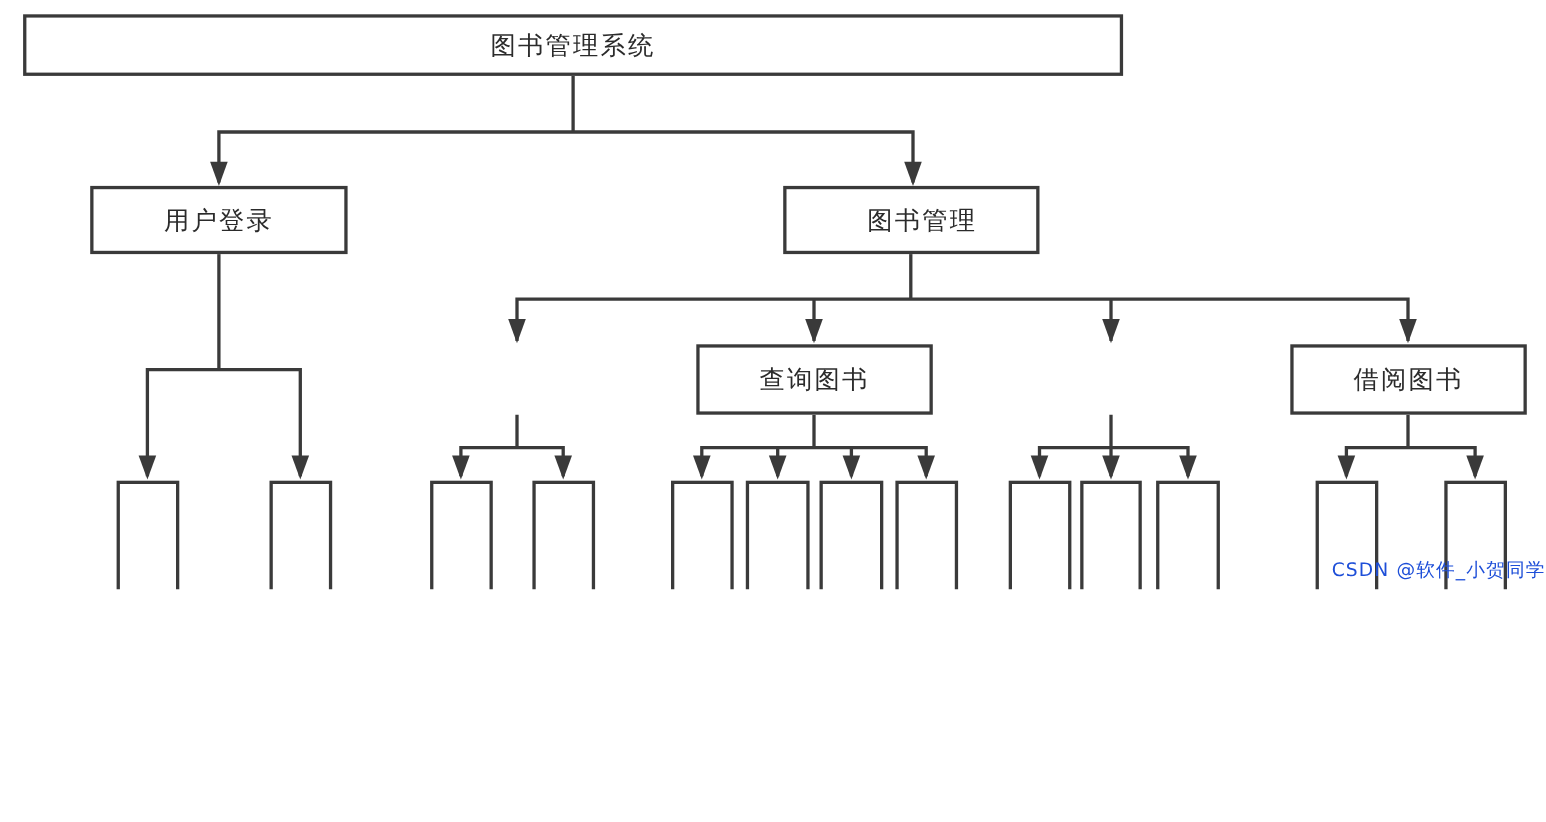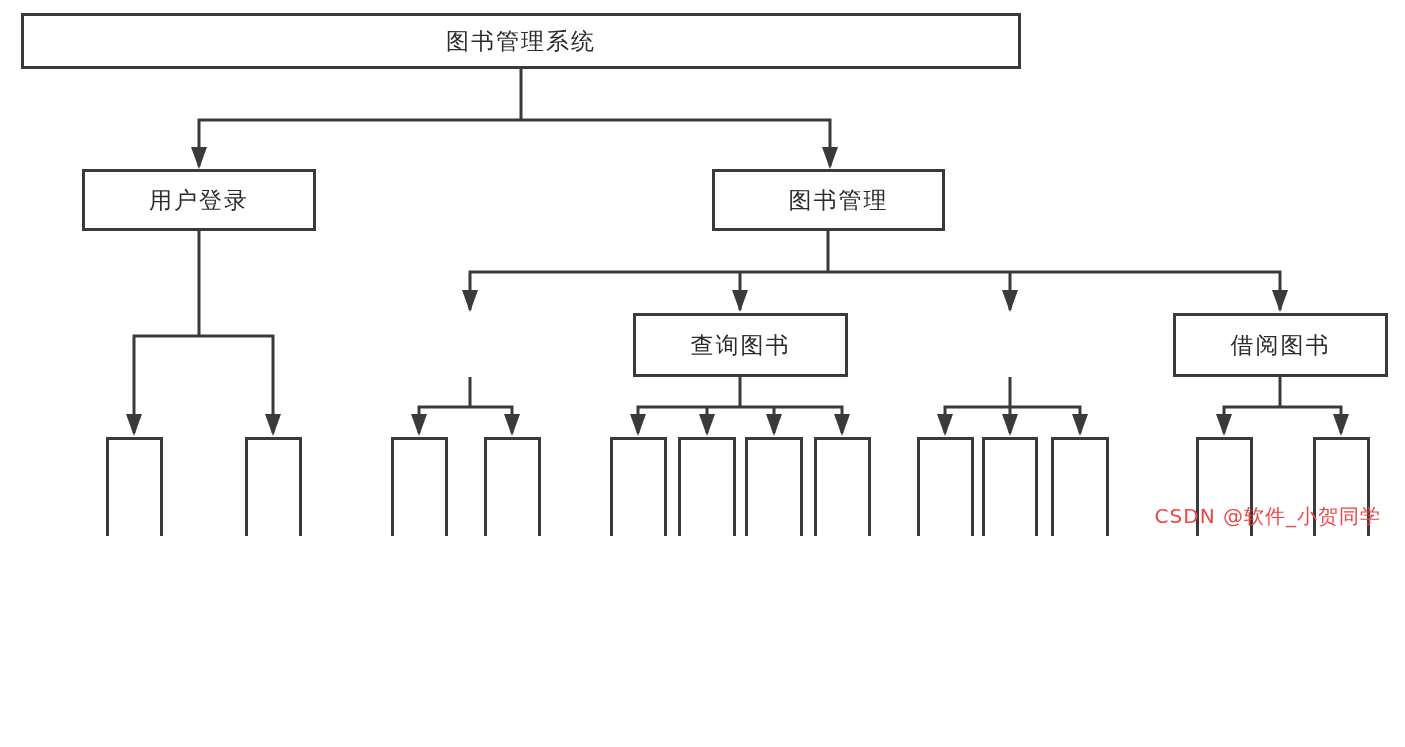--- a/index.html
+++ b/index.html
@@ -50,23 +50,23 @@
   .pos-c4{left:814px;width:57px;}
   .pos-d1{left:917px;width:57px;}
   .pos-d2{left:982px;width:56px;}
   .pos-d3{left:1051px;width:58px;}
   .pos-e1{left:1196px;width:57px;}
   .pos-e2{left:1313px;width:57px;}
 
   .connector-svg{position:absolute;left:0;top:0;z-index:1;}
   .watermark{
     position:absolute;
-    right:24px;bottom:6px;
-    font-size:20px;
-    color:#ef4444;
+    right:0;bottom:6px;
+    font-size:17px;
+    color:#1d4ed8;
     letter-spacing:1px;
     z-index:5;
     white-space:nowrap;
   }
 </style>
 </head>
 <body>
 
 <div id="canvas">
 

